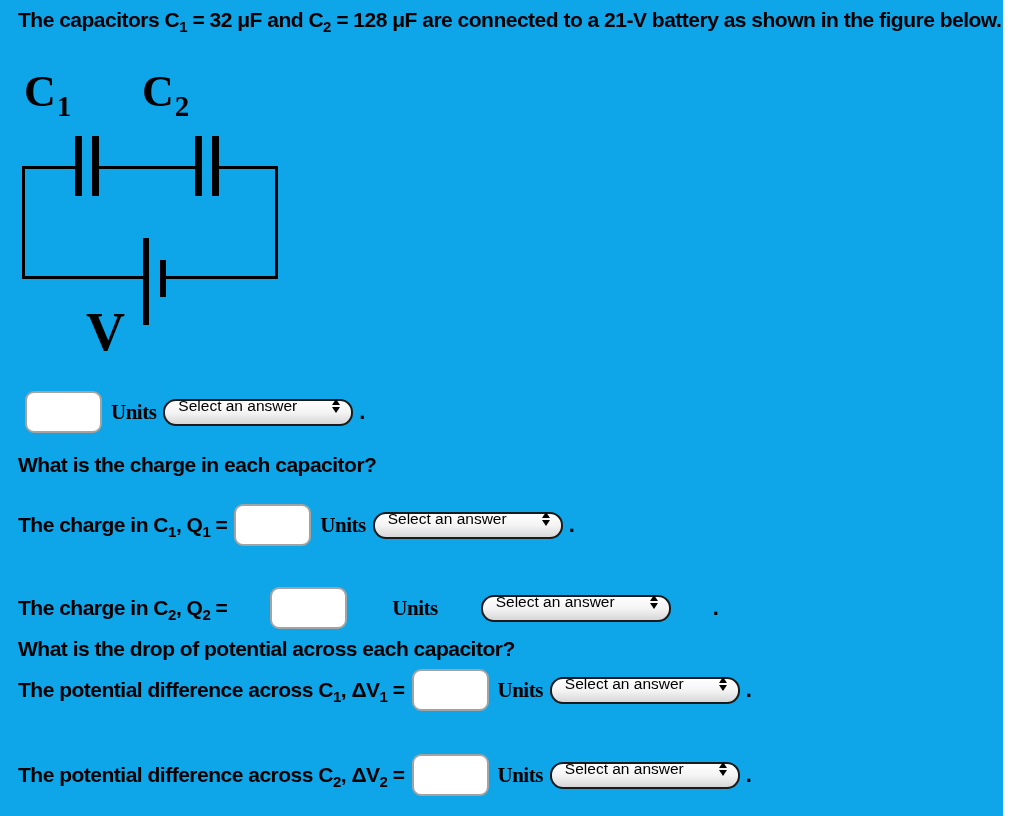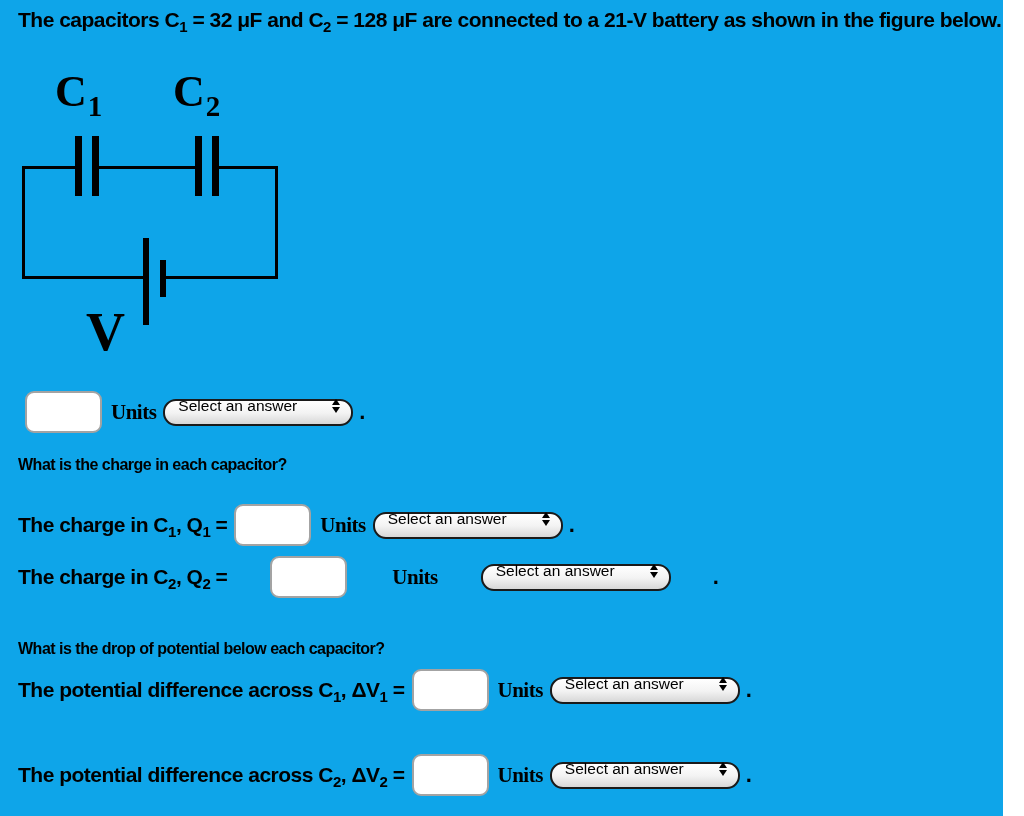--- a/index.html
+++ b/index.html
@@ -8,26 +8,26 @@
 
   
   .problem-text{position:absolute;left:18px;top:6px;width:1002px;
       font-size:21px;font-weight:700;letter-spacing:-0.5px;line-height:28px;}
   .pline{display:block;}
   .sub{font-size:15px;position:relative;top:5px;}
 
   
   .rect{position:absolute;background:#000;}
   .fig-label{position:absolute;font-family:"Liberation Serif",serif;font-weight:700;line-height:1;letter-spacing:0;}
-  .fig-c{font-size:44px;margin-left:31px;}
+  .fig-c{font-size:44px;}
   .fig-sub{font-size:29px;position:relative;top:10px;margin-left:1px;font-weight:700;}
   .fig-v{font-size:54px;}
 
   
-  .section-heading{position:absolute;left:18px;font-size:16px;font-weight:700;
+  .section-heading{position:absolute;left:18px;font-size:21px;font-weight:700;
       letter-spacing:-0.5px;line-height:24px;}
 
   
   .answer-row{position:absolute;left:18px;height:44px;display:flex;align-items:center;
       font-size:21px;font-weight:700;letter-spacing:-0.5px;}
   .row-label{white-space:pre;}
   .answer-input{width:77px;height:42px;margin-left:7px;border:2px solid #a3a3a3;
       border-radius:9px;box-sizing:border-box;background:#fff;
       font-family:"Liberation Sans",sans-serif;font-size:18px;letter-spacing:normal;
       padding:0 6px;outline:none;}
@@ -97,35 +97,35 @@
     <div class="units-select">
       <span class="select-text">Select an answer</span>
       <span class="select-arrows">
           <span class="arr-up"></span>
           <span class="arr-down"></span>
         </span>
     </div>
     <span class="period">.</span>
   </div>
 
-  <div class="answer-row" style="top:555px;gap:36px;">
+  <div class="answer-row" style="top:586px;gap:36px;">
     <span class="row-label"><span>The charge in C</span><span class="sub">2</span><span>, Q</span><span class="sub">2</span><span> =</span></span>
     <input type="text" class="answer-input" value="" style="">
     <span class="units-label">Units</span>
     <div class="units-select">
       <span class="select-text">Select an answer</span>
       <span class="select-arrows">
           <span class="arr-up"></span>
           <span class="arr-down"></span>
         </span>
     </div>
     <span class="period">.</span>
   </div>
 
-  <div class="section-heading" style="top:637px;">What is the drop of potential below each capacitor?</div>
+  <div class="section-heading" style="top:637px;">What is the drop of potential across each capacitor?</div>
 
   <div class="answer-row" style="top:668px;">
     <span class="row-label"><span>The potential difference across C</span><span class="sub">1</span><span>, ΔV</span><span class="sub">1</span><span> =</span></span>
     <input type="text" class="answer-input" value="" style="">
     <span class="units-label">Units</span>
     <div class="units-select">
       <span class="select-text">Select an answer</span>
       <span class="select-arrows">
           <span class="arr-up"></span>
           <span class="arr-down"></span>

